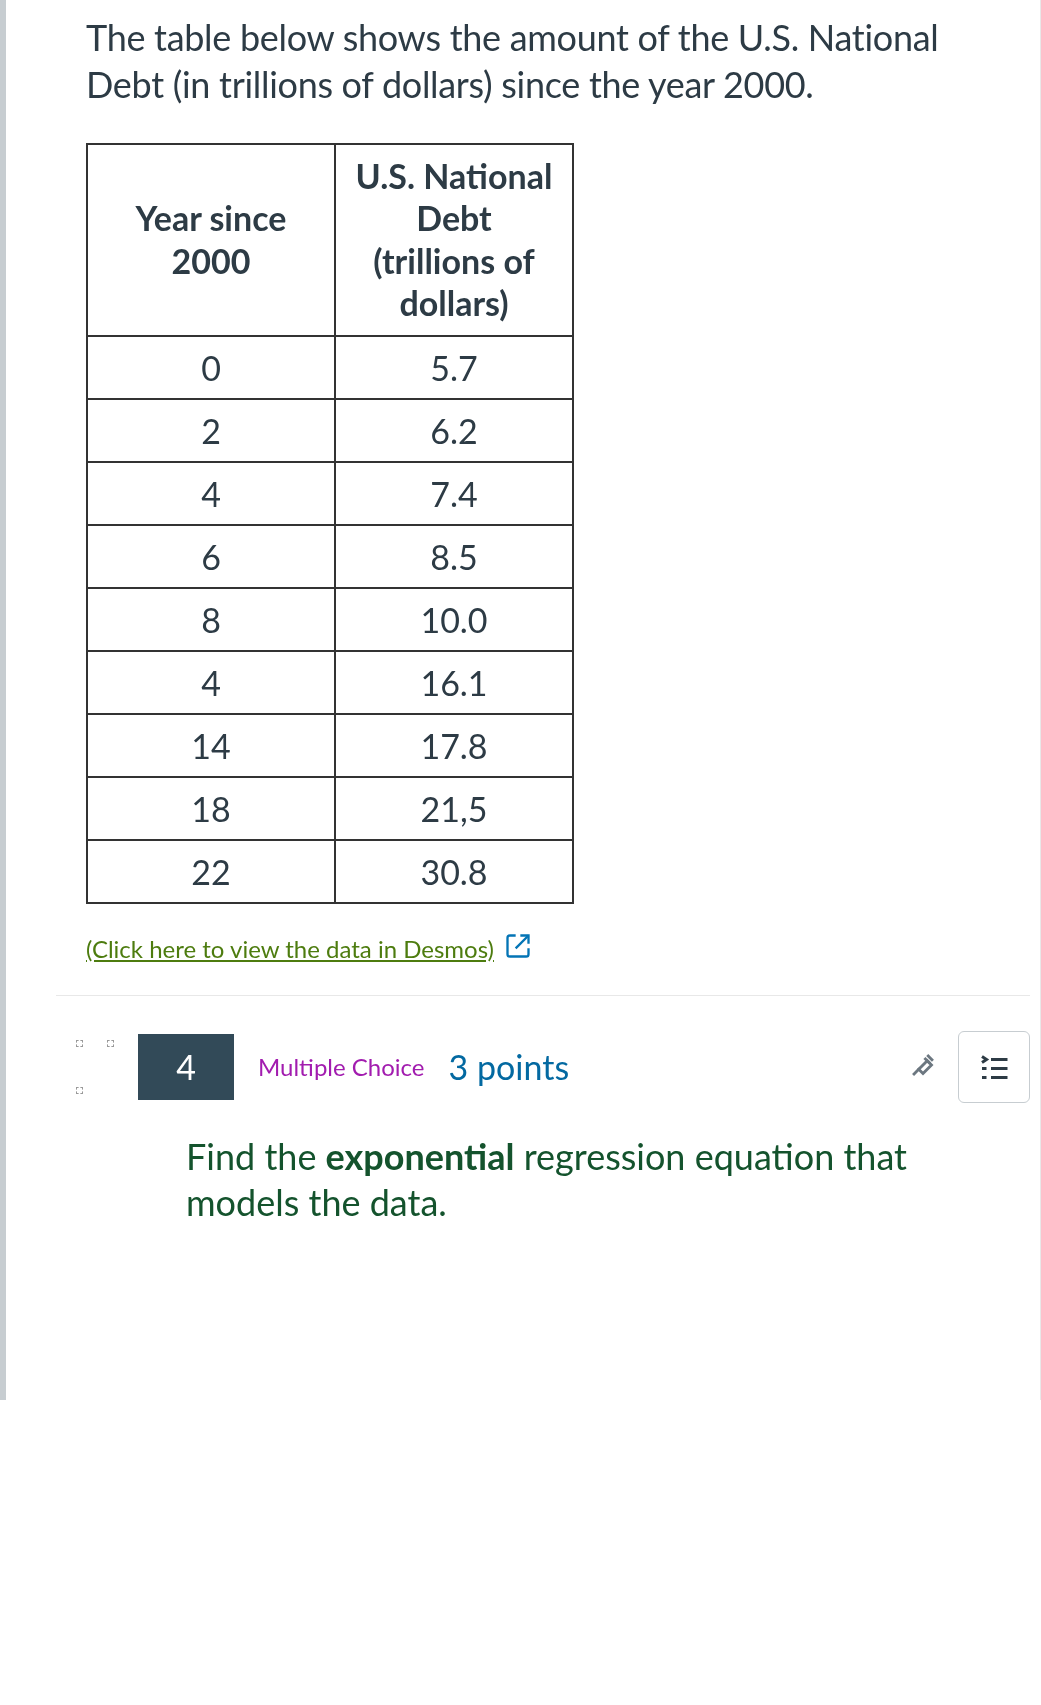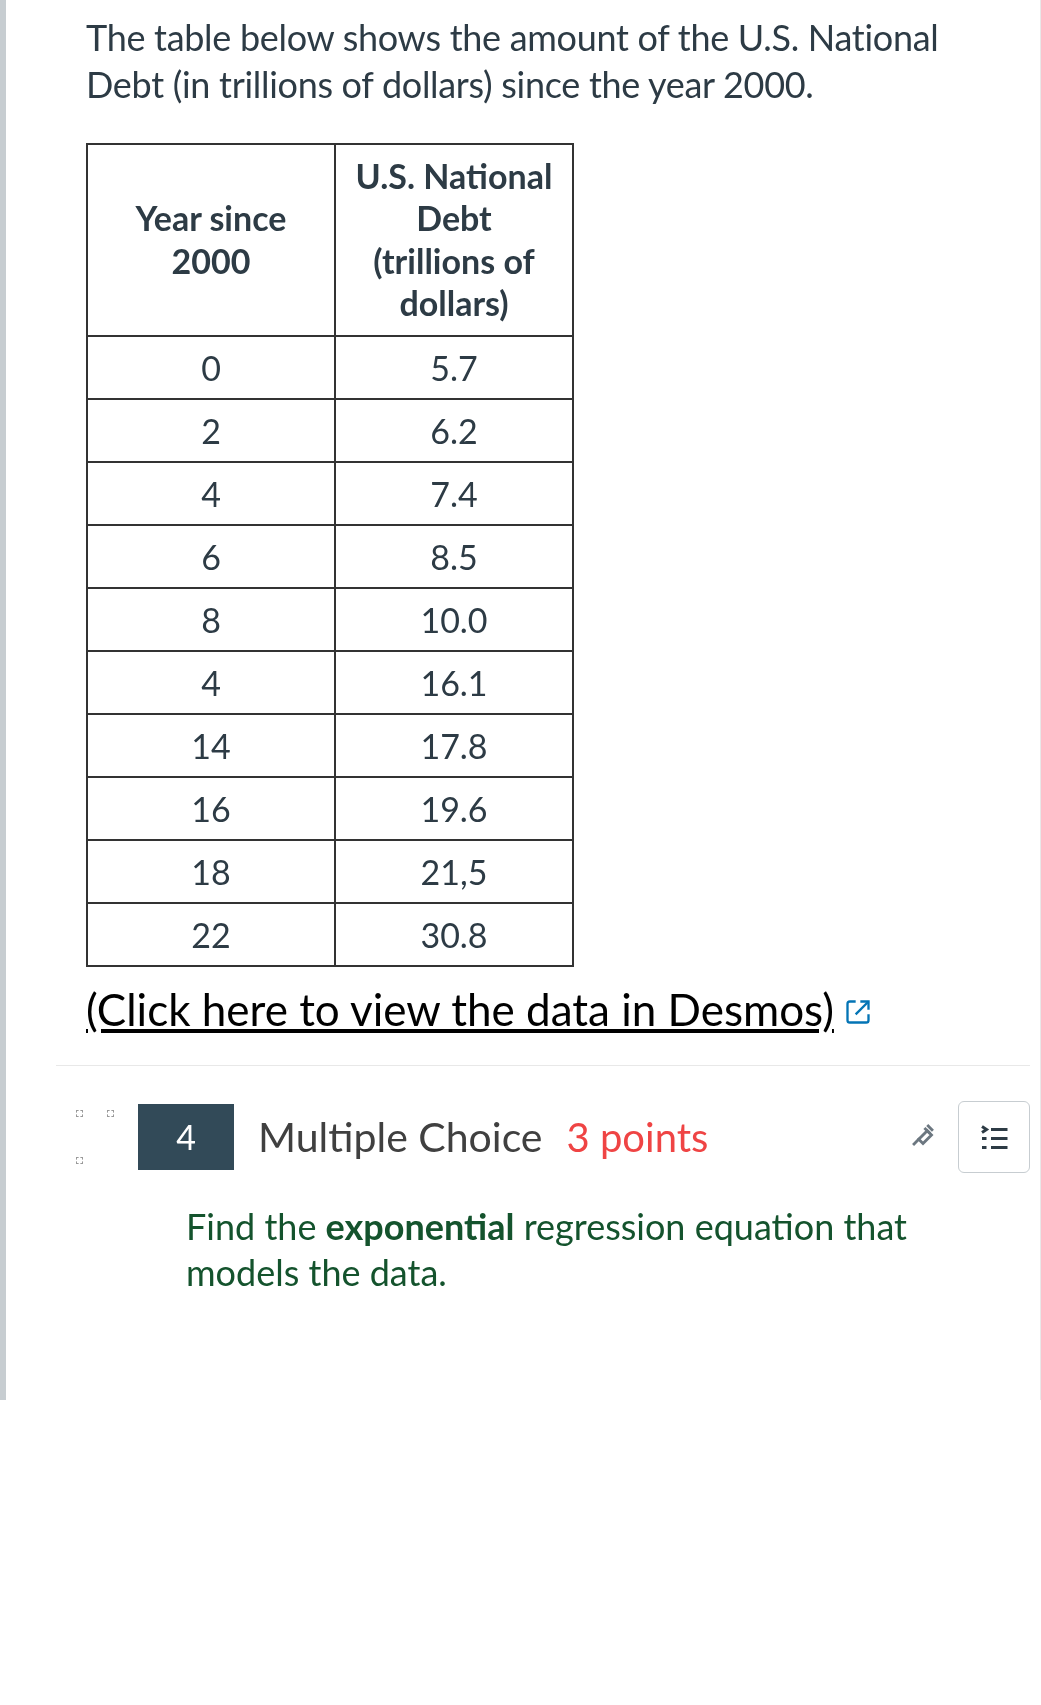--- a/index.html
+++ b/index.html
@@ -44,24 +44,24 @@
   table.data th {
     font-weight: 700;
     line-height: 1.25;
   }
   table.data th.c1 { width: 210px; }
   table.data th.c2 { width: 200px; }
   .desmos-link {
     display: inline-flex;
     align-items: center;
     gap: 10px;
-    font-size: 44px;
-    color: #000000;
+    font-size: 24px;
+    color: #4d7c0f;
     text-decoration: underline;
-    margin-top: 4px;
+    margin-top: 16px;
   }
   .desmos-link svg {
     width: 28px;
     height: 28px;
     stroke: #0374b5;
     fill: none;
     stroke-width: 2;
   }
   .spacer {
     height: 30px;
@@ -100,27 +100,27 @@
     background: #324A58;
     color: #fff;
     font-size: 34px;
     width: 96px;
     height: 66px;
     display: flex;
     align-items: center;
     justify-content: center;
   }
   .qtype {
-    font-size: 41px;
-    color: #404040;
+    font-size: 24px;
+    color: #a21caf;
     text-align: center;
   }
   .qpts {
-    font-size: 40px;
-    color: #ef4444;
+    font-size: 34px;
+    color: #0369a1;
   }
   .q-right {
     margin-left: auto;
     display: flex;
     align-items: center;
     gap: 18px;
   }
   .pin-icon svg {
     width: 34px;
     height: 34px;
@@ -188,24 +188,20 @@
             <td>8</td>
             <td>10.0</td>
           </tr>
           <tr>
             <td>4</td>
             <td>16.1</td>
           </tr>
           <tr>
             <td>14</td>
             <td>17.8</td>
-          </tr>
-          <tr>
-            <td>16</td>
-            <td>19.6</td>
           </tr>
           <tr>
             <td>18</td>
             <td>21,5</td>
           </tr>
           <tr>
             <td>22</td>
             <td>30.8</td>
           </tr>
         </tbody>

